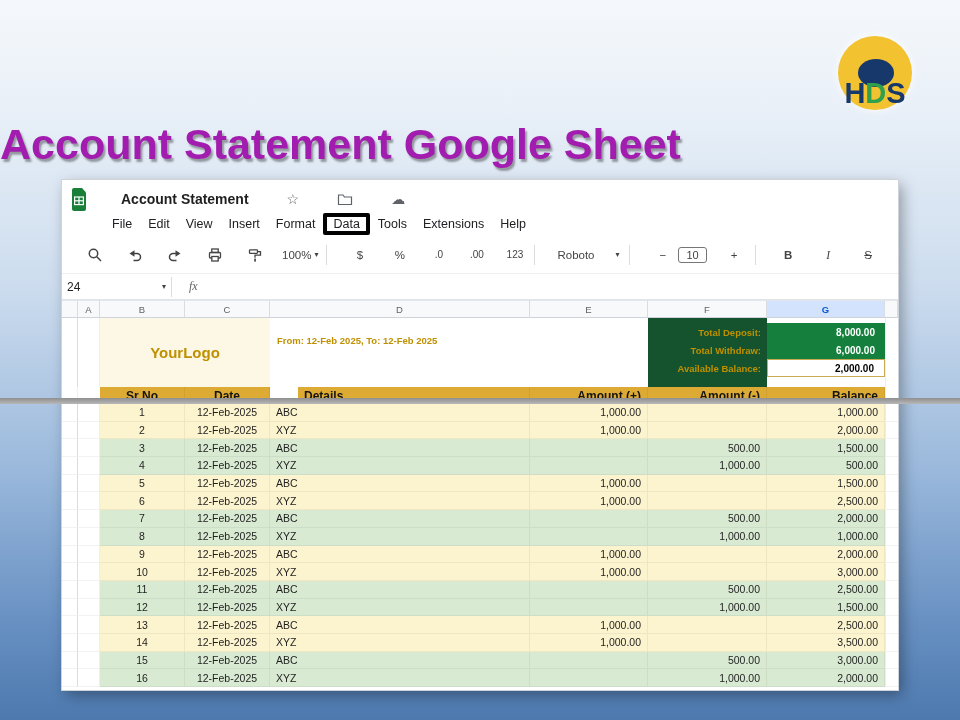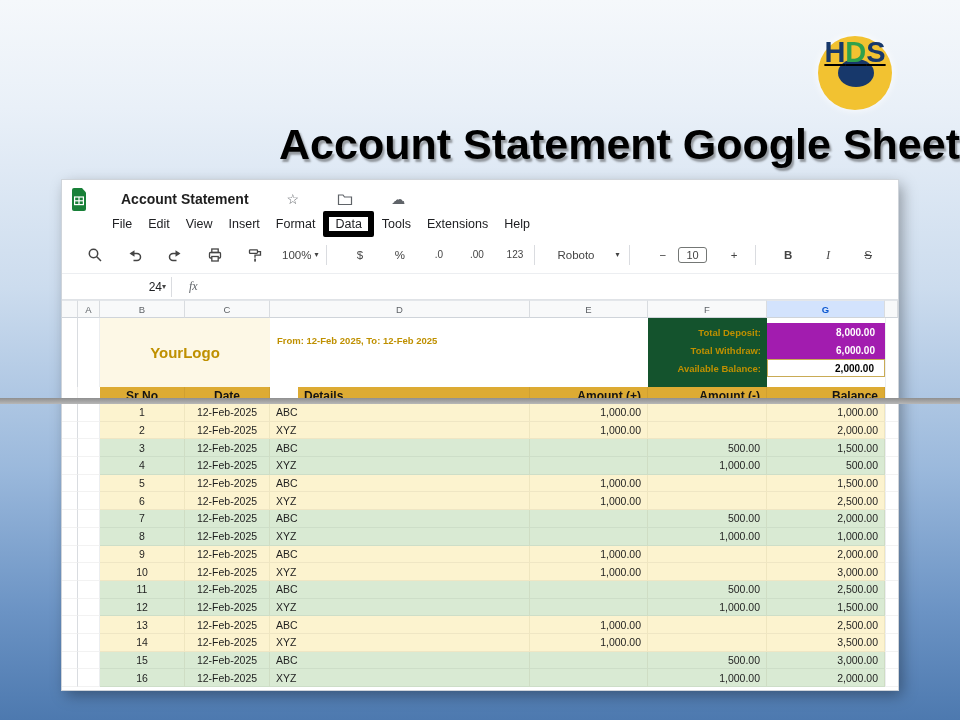--- a/index.html
+++ b/index.html
@@ -7,28 +7,28 @@
   body {
     font-family: "Liberation Sans", sans-serif;
     position: relative;
     overflow: hidden;
     background: linear-gradient(180deg, #f5f8fb 0%, #e9f0f8 15%, #ccdcee 40%, #9bb9dc 65%, #6b93c4 85%, #4d79af 100%);
   }
 
   
   .slide-title {
     position: absolute; top: 120px; left: 0; width: 100%;
-    text-align: right; font-size: 43px; font-weight: bold;
-    color: #000000; text-shadow: 2px 3px 2px rgba(50,50,50,0.45);
+    text-align: left; font-size: 43px; font-weight: bold;
+    color: #a21caf; text-shadow: 2px 3px 2px rgba(50,50,50,0.45);
   }
   .hds-logo {
-    position: absolute; top: 36px; right: 68px; width: 74px; height: 74px;
+    position: absolute; top: 36px; right: 48px; width: 74px; height: 74px;
     border-radius: 50%; background: #f2c231;
     box-shadow: 0 0 8px rgba(255,255,255,0.9);
-    display: flex; align-items: flex-start; justify-content: center; text-decoration: underline;
+    display: flex; align-items: flex-end; justify-content: center;
   }
   .hds-ellipse { position: absolute; left: 20px; top: 23px; width: 36px; height: 28px; background: #17386b; border-radius: 50%; }
   .hds-text { position: relative; font-size: 29px; font-weight: bold; }
   .hds-h, .hds-s { color: #17386b; }
   .hds-d { color: #2fa14c; }
 
   .divider-band {
     position: absolute; left: 0; top: 398px; width: 960px; height: 6px;
     background: linear-gradient(180deg, #8f8f8f, #b7b7b7);
     z-index: 5;
@@ -41,42 +41,42 @@
     box-shadow: 0 0 0 1px #cfd4da, 4px 5px 14px rgba(0,0,0,0.35);
     color: #202124;
   }
 
   .titlebar { height: 32px; display: flex; align-items: center; padding: 6px 8px 0 8px; gap: 24px; }
   .doc-title { font-size: 14px; font-weight: bold; color: #1f1f1f; margin-left: 9px; }
   .tb-ic { margin-left: 14px; color: #5f6368; font-size: 14px; line-height: 1; display: flex; align-items: center; }
 
   .menubar { height: 24px; display: flex; align-items: center; padding-left: 42px; font-size: 12.5px; color: #202124; }
   .menu-item { padding: 2px 8px; }
-  .menu-item.boxed { border: 6px solid #000000; border-radius: 2px; padding: 0 6px; }
+  .menu-item.boxed { border: 4px solid #000000; border-radius: 2px; padding: 0 6px; }
 
   .toolbar {
     height: 38px; display: flex; align-items: center; padding: 0 8px;
     gap: 3px; color: #444; font-size: 11.5px; white-space: nowrap; overflow: hidden;
     border-bottom: 1px solid #eceef1;
   }
   .tbtn { min-width: 25px; height: 24px; display: inline-flex; align-items: center; justify-content: center; gap: 3px; flex: none; margin-left: 12px; }
   .tbtn.small { font-size: 10px; min-width: 23px; }
   .tsep { width: 1px; height: 20px; background: #dadce0; margin: 0 5px; flex: none; }
   .caret { font-size: 8px; color: #444; }
   .fontbox { width: 66px; justify-content: space-between; padding: 0 2px; }
   .sizebox { border: 1px solid #747775; border-radius: 3px; padding: 1px 7px; font-size: 11px; flex: none; }
   .bold { font-weight: bold; }
   .italic { font-style: italic; font-family: "Liberation Serif", serif; }
   .strike { text-decoration: line-through; }
   .a-glyph { font-weight: bold; border-bottom: 3px solid #202124; line-height: 1.05; padding: 0 1px; }
   svg.ti { display: block; }
 
   .formulabar { height: 26px; display: flex; align-items: center; font-size: 12px; border-bottom: 1px solid #e0e3e7; }
   .namebox { width: 104px; display: flex; align-items: center; padding-left: 5px; }
-  .namebox .val { flex: 1; text-align: right; }
+  .namebox .val { flex: 1; }
   .fx { font-style: italic; font-family: "Liberation Serif", serif; color: #5f6368; margin-left: 12px; }
   .f-input { flex: 1; height: 100%; }
 
   
   .grid-cols { display: grid; grid-template-columns: 16px 22px 85px 85px 260px 118px 119px 118px 1fr; }
 
   .colhead { height: 18px; background: #f8f9fa; font-size: 9.5px; color: #5f6368; }
   .colhead > div {
     display: flex; align-items: center; justify-content: center;
     border-right: 1px solid #d9dce0; border-bottom: 1px solid #cfd4da; border-top: 1px solid #e3e6ea;
@@ -96,21 +96,21 @@
     color: #bf9000; font-weight: bold; font-size: 15px; line-height: 1.3;
   }
   .title-cell { grid-column: 5; padding: 13px 0 0 7px; background: #fff; }
   .stmt-title { color: #bf9000; font-size: 17px; font-weight: bold; }
   .stmt-range { color: #bf9000; font-size: 9.5px; font-weight: bold; margin-top: 4px; }
   .e-cell { grid-column: 6; background: #fff; }
   .labels-cell { grid-column: 7; padding-top: 5px; background: #14532d; }
   .labels-cell > div { height: 18px; display: flex; align-items: center; justify-content: flex-end; padding-right: 6px; color: #bf9000; font-weight: bold; font-size: 9.5px; }
   .values-cell { grid-column: 8; padding-top: 5px; background: #fff; }
   .values-cell > div { height: 18px; display: flex; align-items: center; justify-content: flex-end; padding-right: 10px; font-size: 10px; font-weight: bold; }
-  .vgold { background: #a21caf; color: #fff; }
+  .vgold { background: #15803d; color: #fff; }
   .vwhite { background: #fff; color: #000; border: 1px solid #c9ab55; }
 
   .theader { height: 17px; font-size: 12px; font-weight: bold; color: #141414; }
   .theader > div { display: flex; align-items: center; background: #ddab33; border-right: 1px solid rgba(0,0,0,0.06); }
   .theader .plain { background: #fff; border-right: none; }
   .theader .rowhdr { background: #fff; }
   .h-center { justify-content: center; }
   .h-left { padding-left: 6px; margin-left: 28px; }
   .h-right { justify-content: flex-end; padding-right: 6px; }
 

